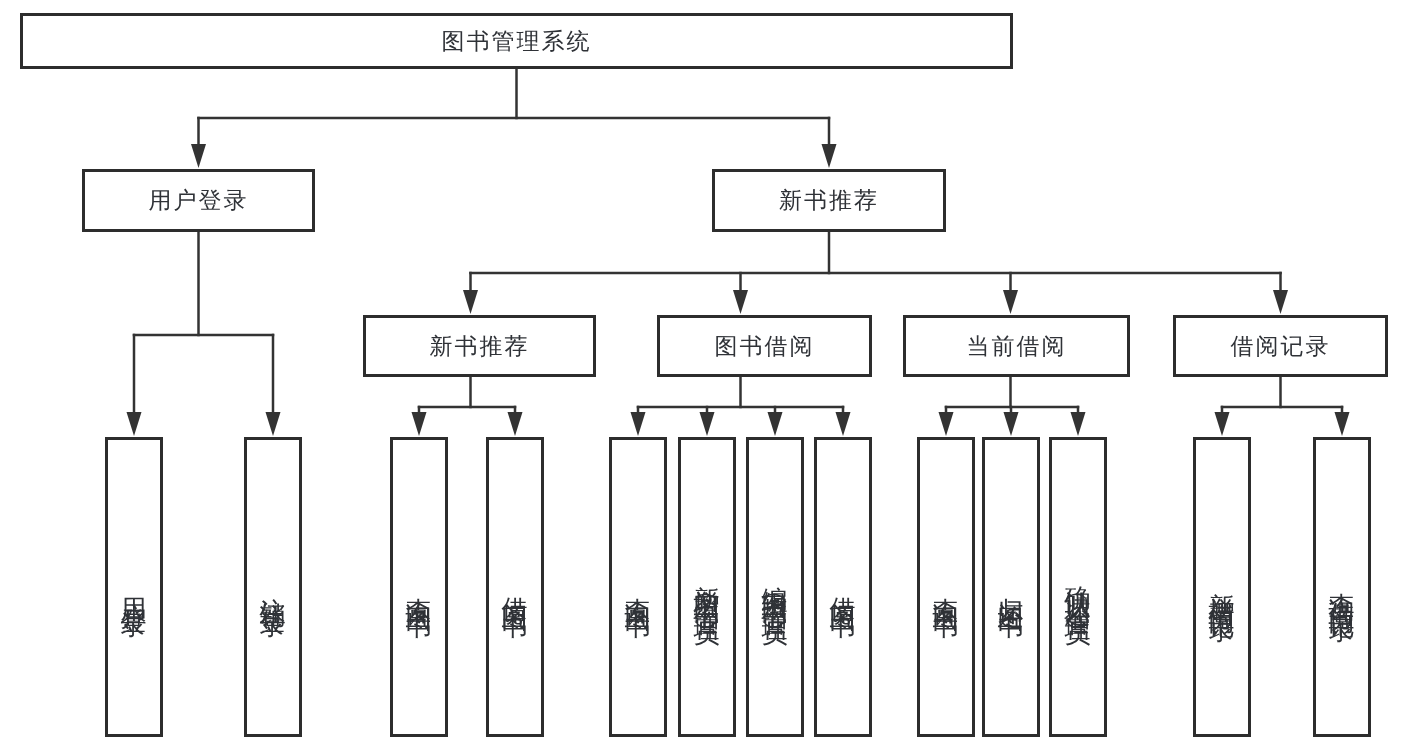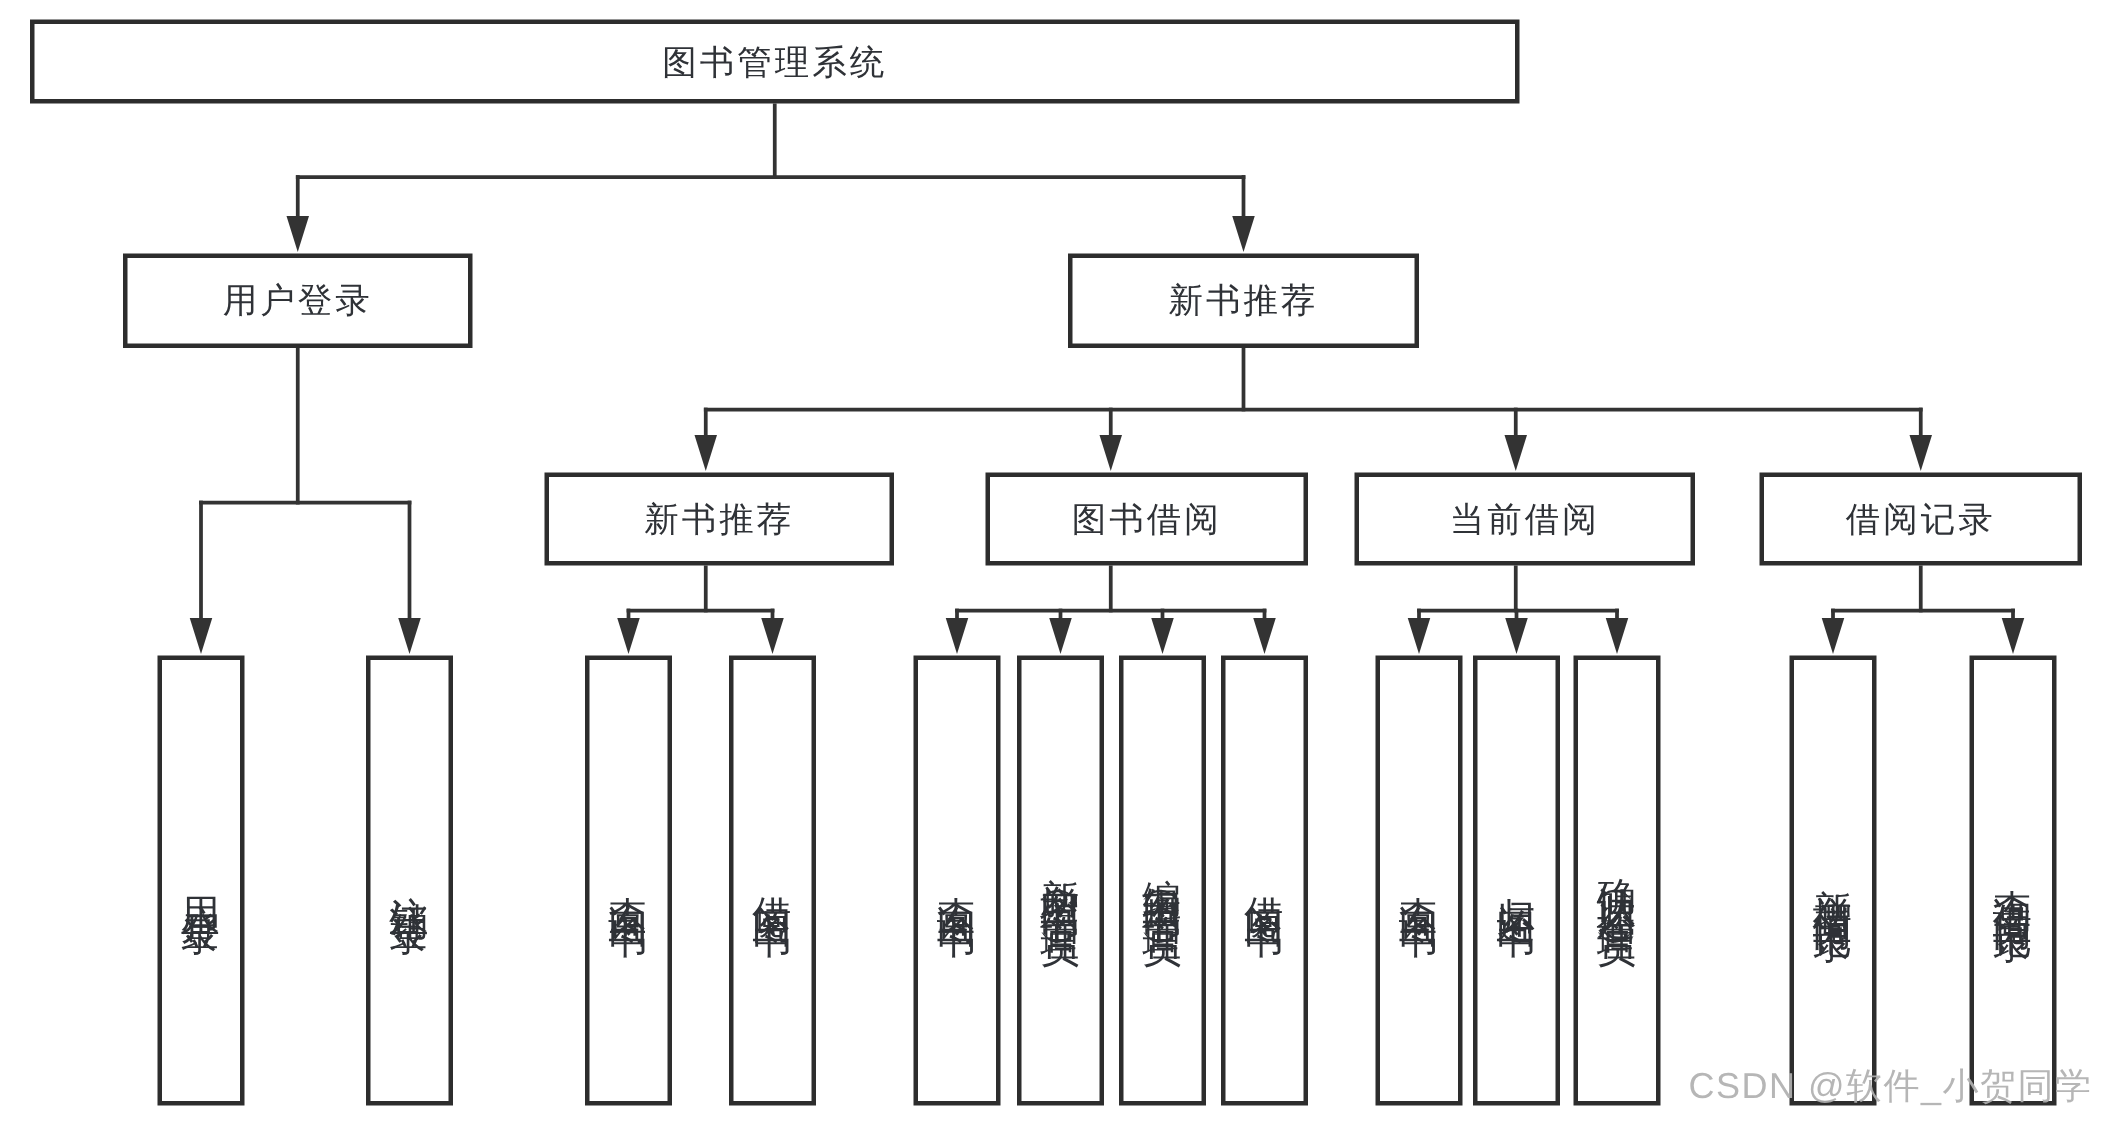--- a/index.html
+++ b/index.html
@@ -164,14 +164,13 @@
       <div class="node vertical" style="left: 1049px; top: 437px; width: 58px; height: 300px;">
         <span class="label">确认归还（管理员）</span>
       </div>
       <div class="node vertical" style="left: 1193px; top: 437px; width: 58px; height: 300px;">
         <span class="label">新增借阅记录</span>
       </div>
       <div class="node vertical" style="left: 1313px; top: 437px; width: 58px; height: 300px;">
         <span class="label">查询借阅记录</span>
       </div>
     </div>
-  <div class="watermark">CSDN @软件_小贺同学</div>
 </div>
 
 </body></html>

